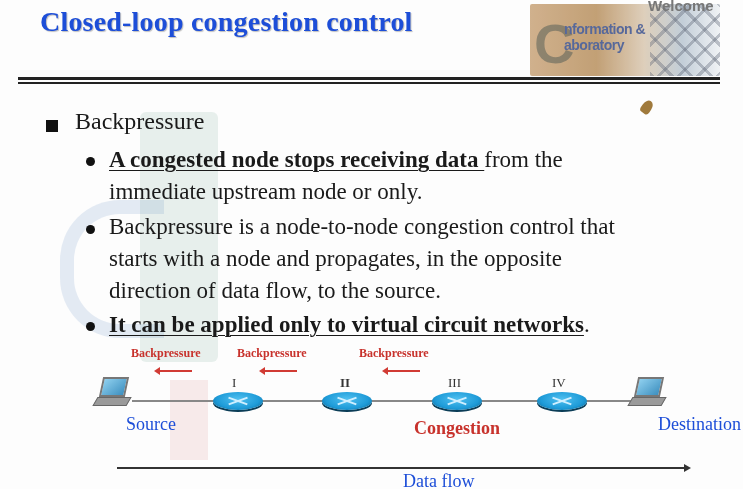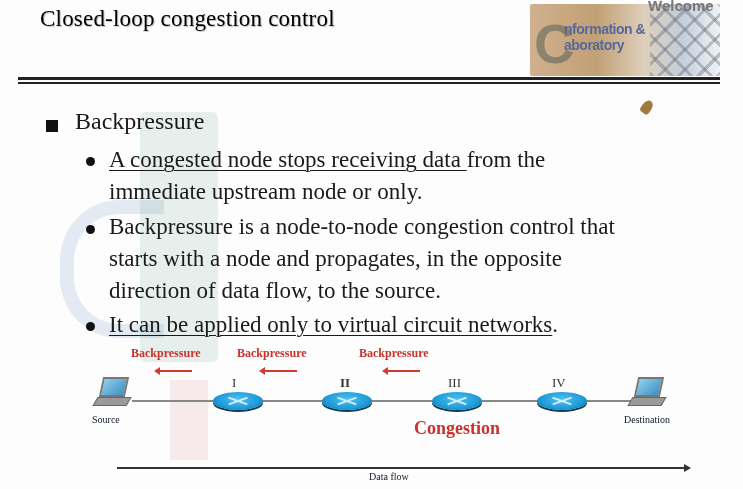--- a/index.html
+++ b/index.html
@@ -1,19 +1,19 @@
 <!DOCTYPE html>
 <html><head>
 <meta charset="utf-8">
 <style>
   html, body { margin:0; padding:0; }
   body { width:743px; height:489px; background:#fdfdfd; position:relative; overflow:hidden;
          font-family:"Liberation Serif", "DejaVu Serif", serif; color:#1a1a1a; }
   .abs { position:absolute; }
-  .title { left:40px; top:6px; font-size:23px; font-weight:normal; color:#000000;
+  .title { left:40px; top:6px; font-size:28px; font-weight:bold; color:#1d4ed8;
            text-shadow:1px 1px 1px rgba(0,0,0,0.25); letter-spacing:0.2px; white-space:nowrap; }
   .rule { left:18px; width:702px; background:#222; }
   .logo { left:530px; top:4px; width:190px; height:72px;
           background:linear-gradient(90deg,#c9a47a 0%,#b8905e 35%,#d9c7b0 60%,#b9c6d2 80%,#eef1f4 100%);
           opacity:0.85; overflow:hidden; border-radius:2px; }
   .logo .grid { position:absolute; right:0; top:0; width:70px; height:72px;
           background:repeating-linear-gradient(45deg, rgba(60,70,90,0.35) 0 3px, transparent 3px 14px),
                      repeating-linear-gradient(-45deg, rgba(60,70,90,0.35) 0 3px, transparent 3px 14px); }
   .logo-text { font-family:"Liberation Sans", sans-serif; font-weight:bold; color:#3a4f8a;
                font-size:14px; line-height:16px; position:absolute; left:34px; top:17px; letter-spacing:-0.5px; }
@@ -24,33 +24,33 @@
   .pen { left:642px; top:100px; width:10px; height:14px; background:#a07a3c; border-radius:50% 50% 30% 30%;
          transform:rotate(35deg); }
   .wm1 { left:140px; top:112px; width:78px; height:250px; background:rgba(120,170,150,0.16); border-radius:6px; }
   .wm2 { left:60px; top:200px; width:90px; height:110px; border:14px solid rgba(110,150,200,0.18);
          border-right:none; border-radius:60px 0 0 60px; }
   .wm3 { left:170px; top:380px; width:38px; height:80px; background:rgba(220,150,150,0.18); }
   .sq { left:46px; top:120px; width:12px; height:12px; background:#111; }
   .l1 { left:75px; top:108px; font-size:24px; }
   .dot { width:9px; height:9px; background:#111; border-radius:50%; }
   .txt { font-size:23px; line-height:32px; white-space:nowrap; }
-  .u { text-decoration:underline; text-decoration-thickness:1px; text-underline-offset:3px; }
+  .u { text-decoration:underline; text-decoration-thickness:1px; text-underline-offset:3px;font-weight:bold; }
   .diagram-label { font-family:"Liberation Serif", serif; font-weight:bold; color:#c8322c; font-size:12px; }
   .arrow-red { height:1.5px; background:#d13b34; }
   .arrow-red::before { content:""; position:absolute; left:-6px; top:-3.5px; border:4px solid transparent;
                        border-right:6px solid #d13b34; border-left:none; }
   .node { width:50px; height:18px; border-radius:50%;
           background:radial-gradient(ellipse at 50% 40%, #4fc0f0 0%, #1e9bd8 60%, #0d5f8a 100%);
           box-shadow:0 2px 0 #0b3d57; }
   .node::before, .node::after { content:""; position:absolute; left:15px; top:8px; width:20px; height:1.5px;
           background:#cfefff; }
   .node::before { transform:rotate(20deg); } .node::after { transform:rotate(-20deg); }
   .roman { font-size:13px; color:#333; }
-  .small { font-size:10px; color:#0f172a; }
+  .small { font-size:18px; color:#1d4ed8;margin-left:34px; }
   .laptop-screen { width:22px; height:16px; background:linear-gradient(135deg,#8fd0ef,#3d8fbf);
                    border:2px solid #777; transform:skewX(-12deg); }
   .laptop-base { width:32px; height:7px; background:#9a9a9a; transform:skewX(-30deg); border:1px solid #666; }
 </style>
 </head>
 <body>
 
 <div class="abs wm1"></div>
 <div class="abs wm2"></div>
 <div class="abs wm3"></div>

